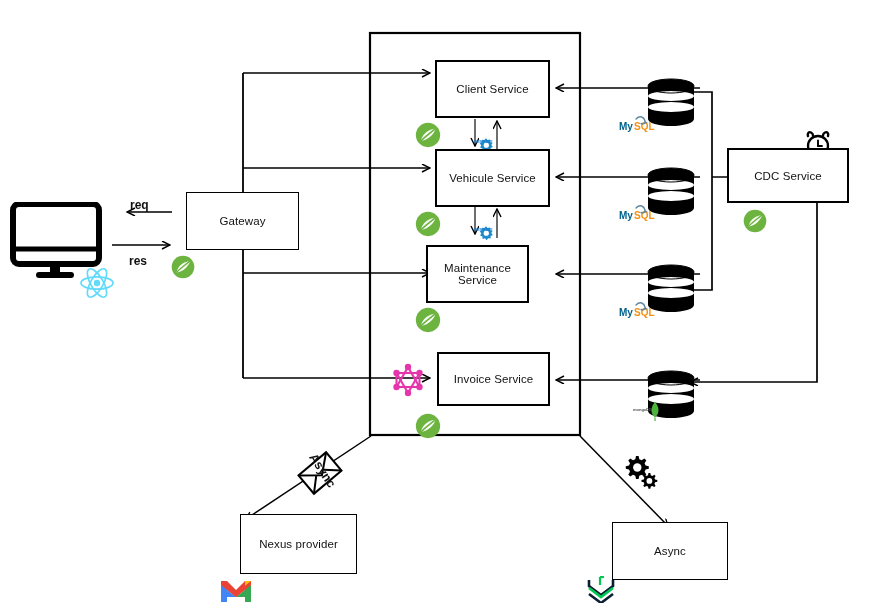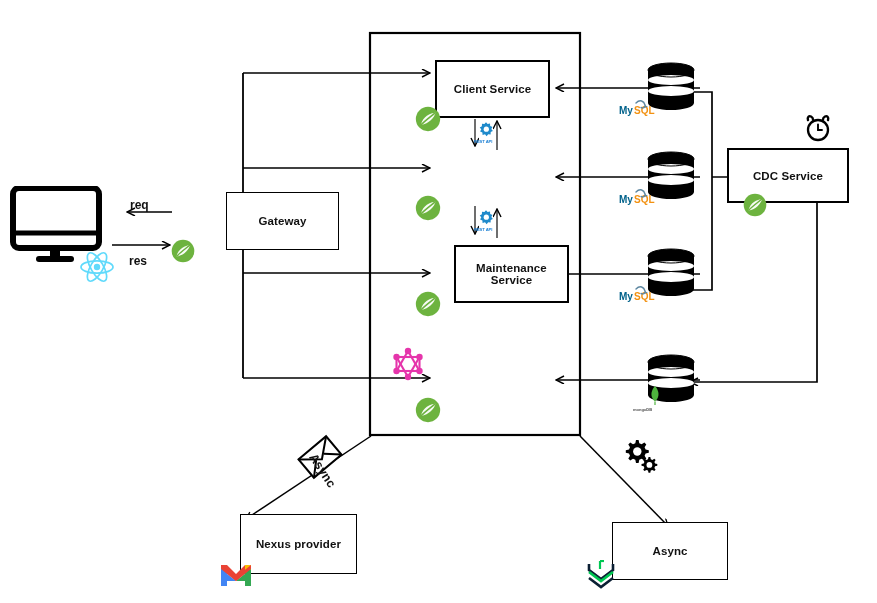--- a/index.html
+++ b/index.html
@@ -1,23 +1,23 @@
 <!DOCTYPE html>
 <html><head>
 <meta charset="utf-8">
 <style>
   html,body{margin:0;padding:0;background:#ffffff;}
   body{width:877px;height:603px;overflow:hidden;font-family:"Liberation Sans",sans-serif;}
   #canvas{position:relative;width:877px;height:603px;background:#fff;}
   svg.layer{position:absolute;left:0;top:0;width:877px;height:603px;}
   .node{position:absolute;box-sizing:border-box;border:2px solid #000;background:#fff;
         display:flex;align-items:center;justify-content:center;text-align:center;
-        font-weight:bold;font-size:11.5px;color:#111;letter-spacing:.1px;}
+        font-weight:normal;font-size:11.5px;color:#111;letter-spacing:.1px;}
   .node.thin{border-width:1.6px;}
-  .icon{position:absolute;}
+  .icon{position:absolute;margin-top:16px;}
   .lbl{position:absolute;font-weight:bold;font-size:12px;color:#111;}
   .tiny{position:absolute;font-size:4.2px;font-weight:bold;color:#1a7fd4;letter-spacing:-.1px;}
   .async{position:absolute;font-weight:bold;font-size:12.5px;color:#111;
          transform:rotate(57deg);transform-origin:left top;}
   .mongotxt{position:absolute;font-size:4px;color:#4d4d4d;font-weight:bold;}
 </style>
 </head>
 <body>
 
 <div id="canvas">
@@ -101,21 +101,21 @@
       <circle cx="19" cy="17" r="3.2" fill="#61DAFB"></circle>
       <ellipse cx="19" cy="17" rx="16" ry="6.2" fill="none" stroke="#61DAFB" stroke-width="1.7"></ellipse>
       <ellipse cx="19" cy="17" rx="16" ry="6.2" fill="none" stroke="#61DAFB" stroke-width="1.7" transform="rotate(60 19 17)"></ellipse>
       <ellipse cx="19" cy="17" rx="16" ry="6.2" fill="none" stroke="#61DAFB" stroke-width="1.7" transform="rotate(120 19 17)"></ellipse>
     </svg>
   </div>
 
   <div class="lbl" style="left:130px;top:198px;">req</div>
   <div class="lbl" style="left:129px;top:254px;">res</div>
 
-  <div class="node thin" style="left:186px;top:192px;width:113px;height:58px;margin-left:40px;">
+  <div class="node thin" style="left:186px;top:192px;width:113px;height:58px;">
     <span>Gateway</span>
   </div>
   <div class="icon" style="left:170px;top:238px;">
     <svg width="26" height="26" viewBox="0 0 26 26">
       <circle cx="13" cy="13" r="11.3" fill="#6DB33F"></circle>
       <path d="M6.4 18.6 C8 10.5 15 7.6 20.2 6.9 C18.4 12.2 14.2 17 6.4 18.6 Z" fill="#ffffff" opacity="0.95"></path>
       <path d="M6.4 18.6 C10 14.6 14.6 11.4 20.2 6.9" fill="none" stroke="#6DB33F" stroke-width="1.5"></path>
     </svg>
   </div>
 
@@ -133,39 +133,42 @@
   <div class="icon" style="left:476px;top:120px;">
     <svg width="20" height="20" viewBox="0 0 20 20">
       <g fill="#1F8ACB">
         <path d="M10 2.2 L11.6 4.1 L14 3.5 L14.2 6 L16.5 6.9 L15.3 9.1 L16.9 11 L14.7 12.1 L14.6 14.6 L12.2 14.3 L10.6 16.2 L9 14.3 L6.6 14.9 L6.4 12.4 L4.1 11.5 L5.3 9.3 L3.7 7.4 L5.9 6.3 L6 3.8 L8.4 4.1 Z"></path>
       </g>
       <circle cx="10.3" cy="9.2" r="2.6" fill="#ffffff"></circle>
     </svg>
   </div>
   <div class="tiny" style="left:474px;top:139px;">REST API</div>
 
+  <div class="node" style="left:435px;top:149px;width:115px;height:58px;">
+    <span>Vehicule Service</span>
+  </div>
   <div class="icon" style="left:414px;top:194px;">
     <svg width="28" height="28" viewBox="0 0 26 26">
       <circle cx="13" cy="13" r="11.3" fill="#6DB33F"></circle>
       <path d="M6.4 18.6 C8 10.5 15 7.6 20.2 6.9 C18.4 12.2 14.2 17 6.4 18.6 Z" fill="#ffffff" opacity="0.95"></path>
       <path d="M6.4 18.6 C10 14.6 14.6 11.4 20.2 6.9" fill="none" stroke="#6DB33F" stroke-width="1.5"></path>
     </svg>
   </div>
 
   <div class="icon" style="left:476px;top:208px;">
     <svg width="20" height="20" viewBox="0 0 20 20">
       <g fill="#1F8ACB">
         <path d="M10 2.2 L11.6 4.1 L14 3.5 L14.2 6 L16.5 6.9 L15.3 9.1 L16.9 11 L14.7 12.1 L14.6 14.6 L12.2 14.3 L10.6 16.2 L9 14.3 L6.6 14.9 L6.4 12.4 L4.1 11.5 L5.3 9.3 L3.7 7.4 L5.9 6.3 L6 3.8 L8.4 4.1 Z"></path>
       </g>
       <circle cx="10.3" cy="9.2" r="2.6" fill="#ffffff"></circle>
     </svg>
   </div>
   <div class="tiny" style="left:474px;top:227px;">REST API</div>
 
-  <div class="node" style="left:454px;top:245px;width:115px;height:58px;justify-content:flex-end;">
+  <div class="node" style="left:426px;top:245px;width:103px;height:58px;">
     <span>Maintenance Service</span>
   </div>
   <div class="icon" style="left:414px;top:290px;">
     <svg width="28" height="28" viewBox="0 0 26 26">
       <circle cx="13" cy="13" r="11.3" fill="#6DB33F"></circle>
       <path d="M6.4 18.6 C8 10.5 15 7.6 20.2 6.9 C18.4 12.2 14.2 17 6.4 18.6 Z" fill="#ffffff" opacity="0.95"></path>
       <path d="M6.4 18.6 C10 14.6 14.6 11.4 20.2 6.9" fill="none" stroke="#6DB33F" stroke-width="1.5"></path>
     </svg>
   </div>
 
@@ -185,20 +188,23 @@
         <circle cx="20" cy="7" r="3.2"></circle>
         <circle cx="8.5" cy="13" r="3.2"></circle>
         <circle cx="31.5" cy="13" r="3.2"></circle>
         <circle cx="8.5" cy="27" r="3.2"></circle>
         <circle cx="31.5" cy="27" r="3.2"></circle>
         <circle cx="20" cy="33" r="3.2"></circle>
       </g>
     </svg>
   </div>
 
+  <div class="node" style="left:437px;top:352px;width:113px;height:54px;">
+    <span>Invoice Service</span>
+  </div>
   <div class="icon" style="left:414px;top:396px;">
     <svg width="28" height="28" viewBox="0 0 26 26">
       <circle cx="13" cy="13" r="11.3" fill="#6DB33F"></circle>
       <path d="M6.4 18.6 C8 10.5 15 7.6 20.2 6.9 C18.4 12.2 14.2 17 6.4 18.6 Z" fill="#ffffff" opacity="0.95"></path>
       <path d="M6.4 18.6 C10 14.6 14.6 11.4 20.2 6.9" fill="none" stroke="#6DB33F" stroke-width="1.5"></path>
     </svg>
   </div>
 
   <div class="icon" style="left:645px;top:62px;">
     <svg width="52" height="52" viewBox="0 0 52 52">

